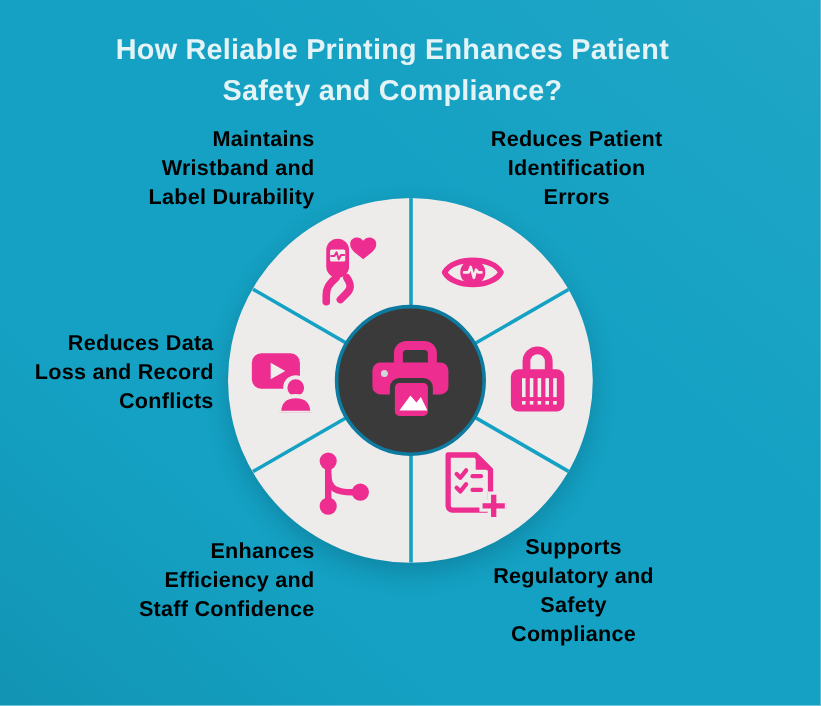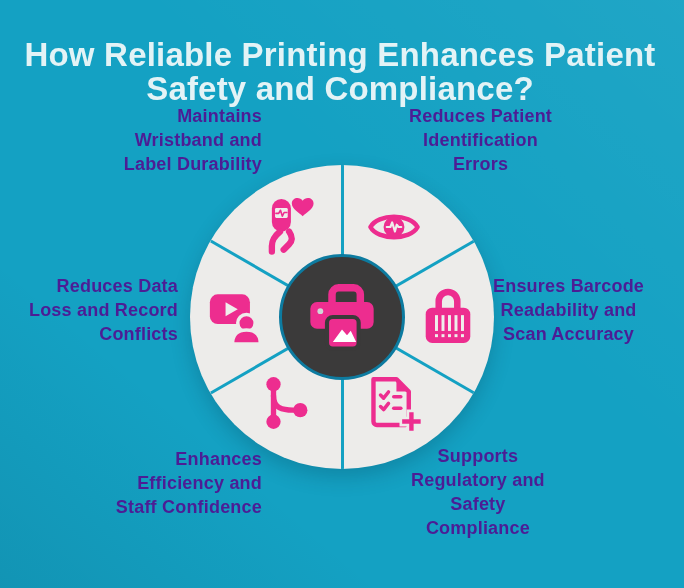--- a/index.html
+++ b/index.html
@@ -1,41 +1,41 @@
 <!DOCTYPE html>
 <html><head>
 <meta charset="utf-8">
 <style>
   html,body{margin:0;padding:0;}
   body{width:684px;height:588px;overflow:hidden;font-family:"Liberation Sans",sans-serif;}
   .stage{position:relative;width:684px;height:588px;background:#14a1c3;overflow:hidden;}
   .bg-shade-bl{position:absolute;inset:0;background:linear-gradient(to top right,rgba(0,35,50,.10),rgba(0,35,50,0) 28%);pointer-events:none;}
   .bg-shade-tr{position:absolute;inset:0;background:linear-gradient(to bottom left,rgba(255,255,255,.05),rgba(255,255,255,0) 40%);pointer-events:none;}
 
-  .title{position:absolute;left:0;top:22px;width:648px;margin:16px;text-align:center;
-         font-size:33px;line-height:34px;font-weight:700;color:#e3f3f6;white-space:pre-line;letter-spacing:.2px;}
+  .title{position:absolute;left:0;top:22px;width:648px;margin:3px;text-align:center;
+         font-size:24px;line-height:34px;font-weight:700;color:#e3f3f6;white-space:pre-line;letter-spacing:.2px;}
 
   .wheel{position:absolute;left:190px;top:165px;width:304px;height:304px;border-radius:50%;
          background:#edecea;overflow:hidden;box-shadow:0 8px 20px rgba(0,40,60,.22);}
   .spoke{position:absolute;left:150.5px;top:0;width:3px;height:304px;background:#14a1c3;transform-origin:50% 50%;}
   .spoke.r60{transform:rotate(60deg);}
   .spoke.rm60{transform:rotate(-60deg);}
 
   .seg-icon{position:absolute;transform:translate(-50%,-50%);display:flex;align-items:center;justify-content:center;}
   .pos-tl{left:100px;top:62px;}
   .pos-tr{left:204px;top:62px;}
   .pos-l{left:46px;top:152px;}
   .pos-r{left:258px;top:152px;}
   .pos-bl{left:96px;top:238px;}
   .pos-br{left:202px;top:238px;}
 
   .hub{position:absolute;left:89px;top:89px;width:120px;height:120px;border-radius:50%;
        background:#3b3a3a;border:3px solid #0d7ba0;display:flex;align-items:center;justify-content:center;}
 
-  .label{position:absolute;font-size:18px;line-height:24px;font-weight:700;color:#4c1d95;white-space:pre-line;letter-spacing:.2px;}
+  .label{position:absolute;font-size:18px;line-height:24px;font-weight:700;color:#000000;white-space:pre-line;letter-spacing:.2px;}
   .label.align-r{text-align:right;}
   .label.align-l{text-align:center;}
   .lbl-tl{right:422px;top:104px;}
   .lbl-tr{left:409px;top:104px;}
   .lbl-l{right:506px;top:274px;}
   .lbl-r{left:493px;top:274px;}
   .lbl-bl{right:422px;top:447px;}
   .lbl-br{left:411px;top:444px;}
 </style>
 </head>
@@ -135,23 +135,20 @@
 
   <div class="label align-r lbl-tl">Maintains
 Wristband and
 Label Durability</div>
   <div class="label align-l lbl-tr">Reduces Patient
 Identification
 Errors</div>
   <div class="label align-r lbl-l">Reduces Data
 Loss and Record
 Conflicts</div>
-  <div class="label align-l lbl-r">Ensures Barcode
-Readability and
-Scan Accuracy</div>
   <div class="label align-l lbl-br">Supports
 Regulatory and
 Safety
 Compliance</div>
   <div class="label align-r lbl-bl">Enhances
 Efficiency and
 Staff Confidence</div>
 </div>
 
 </body></html>

